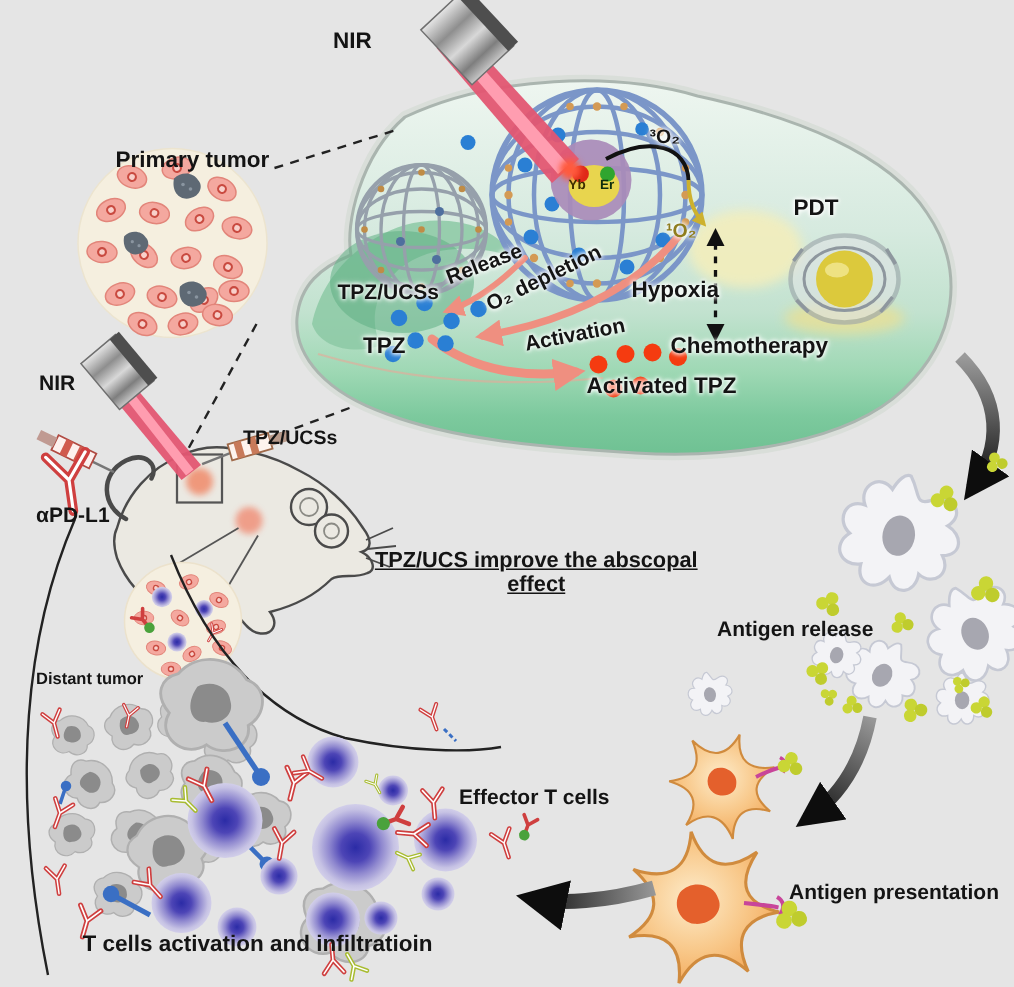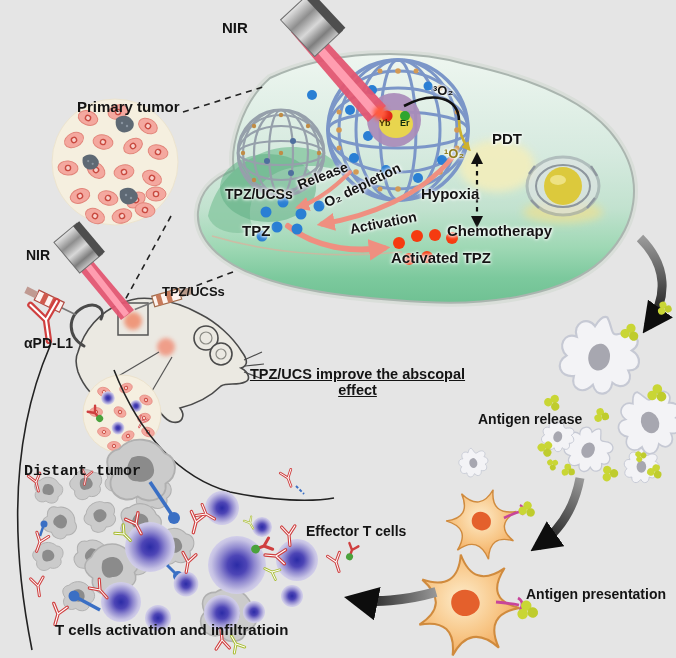--- a/index.html
+++ b/index.html
@@ -463,36 +463,36 @@
 </g>
 
 <path d="M 436,592 C 404,601 374,603 354,599" stroke="url(#arr3)" stroke-width="10" fill="none" marker-end="url(#mB)"></path>
 
 </svg>
 
 <div class="lbl" style="left:222px;top:20px;font-size:15px;">NIR</div>
 <div class="lbl" style="left:37px;top:99px;font-size:15px;margin-left:40px;">Primary tumor</div>
 <div class="lbl halo" style="left:433px;top:84px;font-size:13px;">³O₂</div>
 <div class="lbl halo" style="left:444px;top:147px;font-size:13px;color:#8f7d1e;">¹O₂</div>
-<div class="lbl halo" style="left:444px;top:131px;font-size:15px;padding-left:48px;">PDT</div>
+<div class="lbl halo" style="left:481px;top:131px;font-size:15px;padding-left:48px;">PDT</div>
 <div class="lbl" style="left:379px;top:119px;font-size:9px;color:#3d2f00;">Yb</div>
 <div class="lbl" style="left:400px;top:119px;font-size:9px;color:#0d2d0d;">Er</div>
 <div class="lbl halo rot" style="left:298px;top:178px;font-size:14px;transform:rotate(-21deg);">Release</div>
 <div class="lbl halo rot" style="left:325px;top:196px;font-size:14px;transform:rotate(-26deg);">O₂ depletion</div>
 <div class="lbl halo" style="left:421px;top:186px;font-size:15px;">Hypoxia</div>
 <div class="lbl halo" style="left:225px;top:187px;font-size:14px;">TPZ/UCSs</div>
 <div class="lbl halo" style="left:242px;top:223px;font-size:15px;">TPZ</div>
 <div class="lbl halo rot" style="left:350px;top:222px;font-size:14px;transform:rotate(-11deg);">Activation</div>
 <div class="lbl halo" style="left:447px;top:223px;font-size:15px;">Chemotherapy</div>
 <div class="lbl halo" style="left:391px;top:250px;font-size:15px;">Activated TPZ</div>
 <div class="lbl" style="left:26px;top:248px;font-size:14px;">NIR</div>
 <div class="lbl" style="left:162px;top:285px;font-size:13px;">TPZ/UCSs</div>
 <div class="lbl" style="left:24px;top:336px;font-size:14px;">αPD-L1</div>
 <div class="caption" style="left:235px;top:366px;width:245px;font-size:14.5px;">
   <div>TPZ/UCS improve the abscopal effect</div>
 </div>
 <div class="lbl" style="left:478px;top:412px;font-size:14px;">Antigen release</div>
-<div class="lbl" style="left:24px;top:464px;font-size:15px;font-family:Liberation Mono, monospace;">Distant tumor</div>
+<div class="lbl" style="left:24px;top:448px;font-size:11px;">Distant tumor</div>
 <div class="lbl" style="left:306px;top:524px;font-size:14px;text-align:right;">Effector T cells</div>
 <div class="lbl" style="left:526px;top:587px;font-size:14px;">Antigen presentation</div>
 <div class="lbl" style="left:55px;top:622px;font-size:15px;">T cells activation and infiltratioin</div>
 
 </div>
 
 </body></html>

